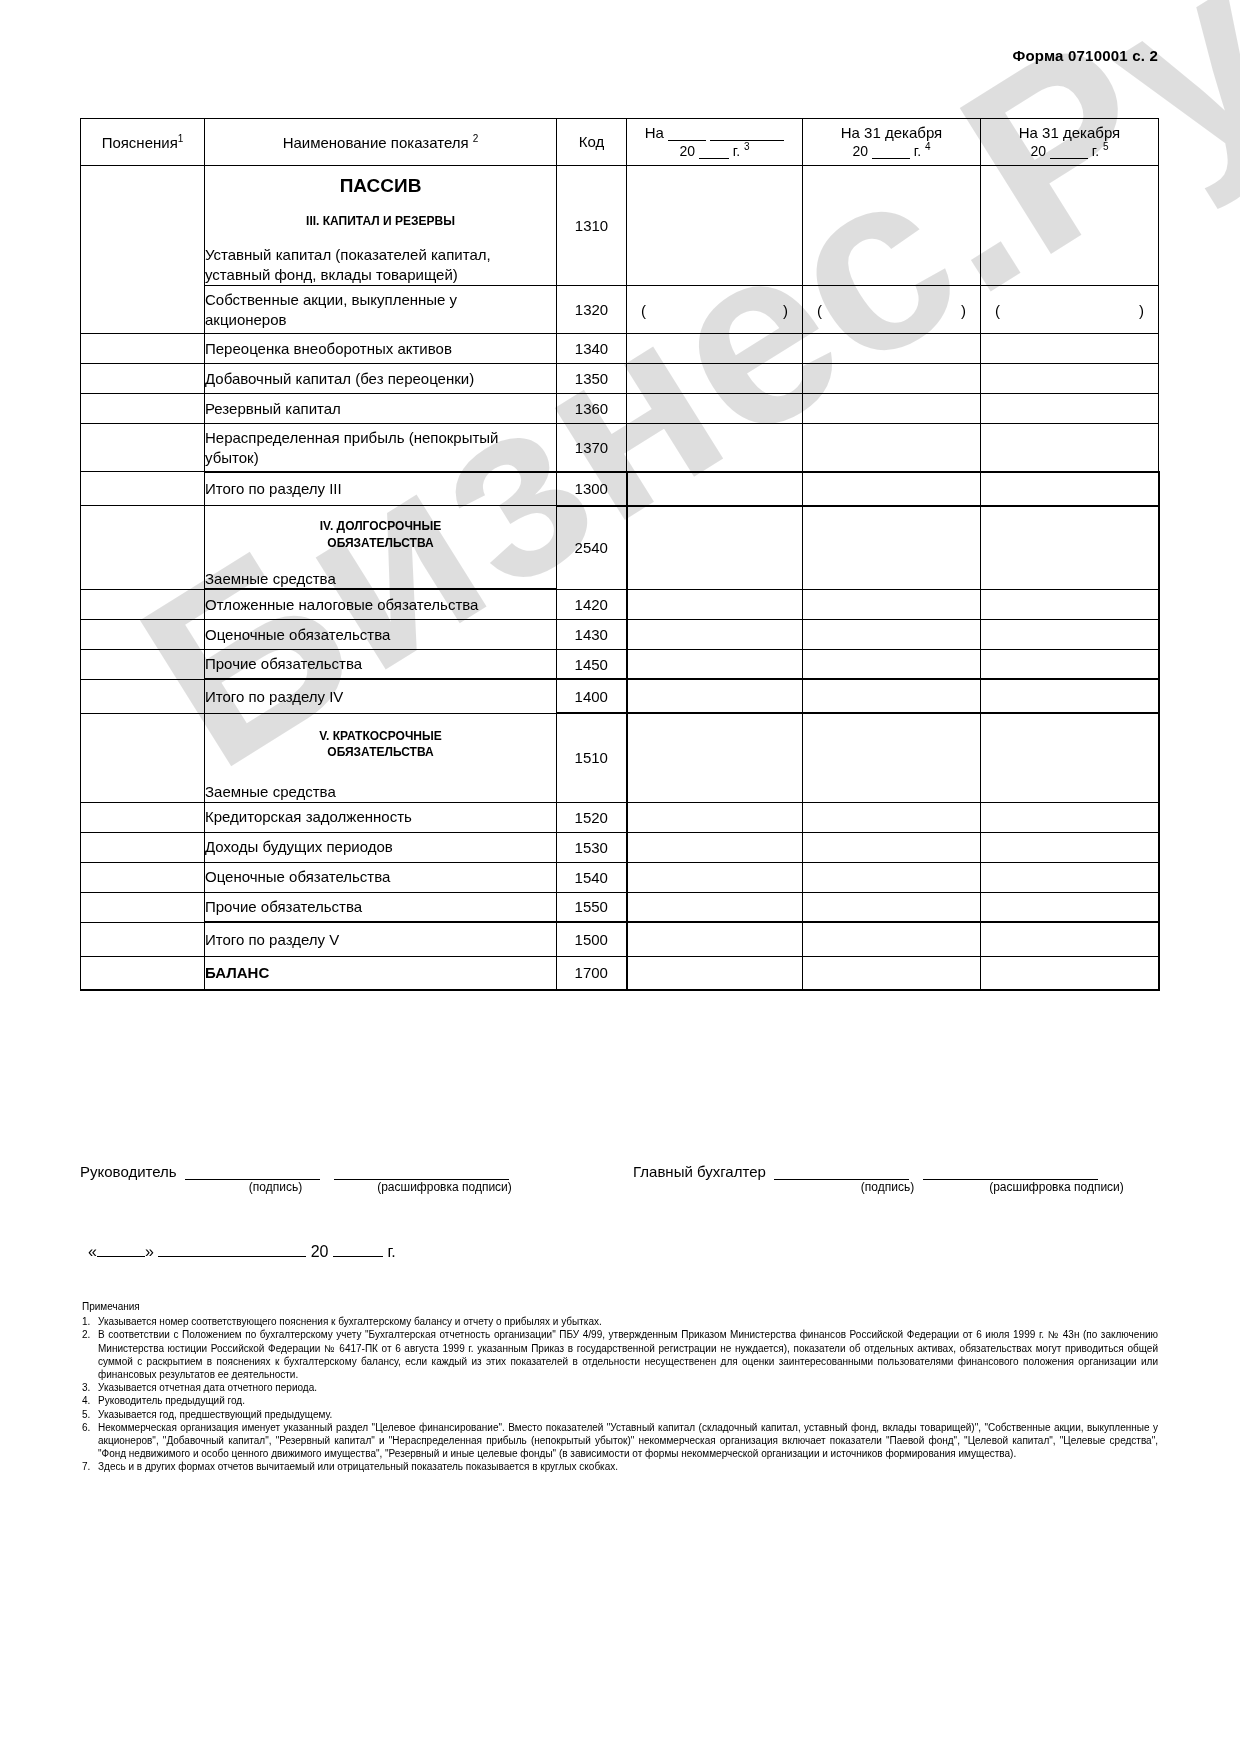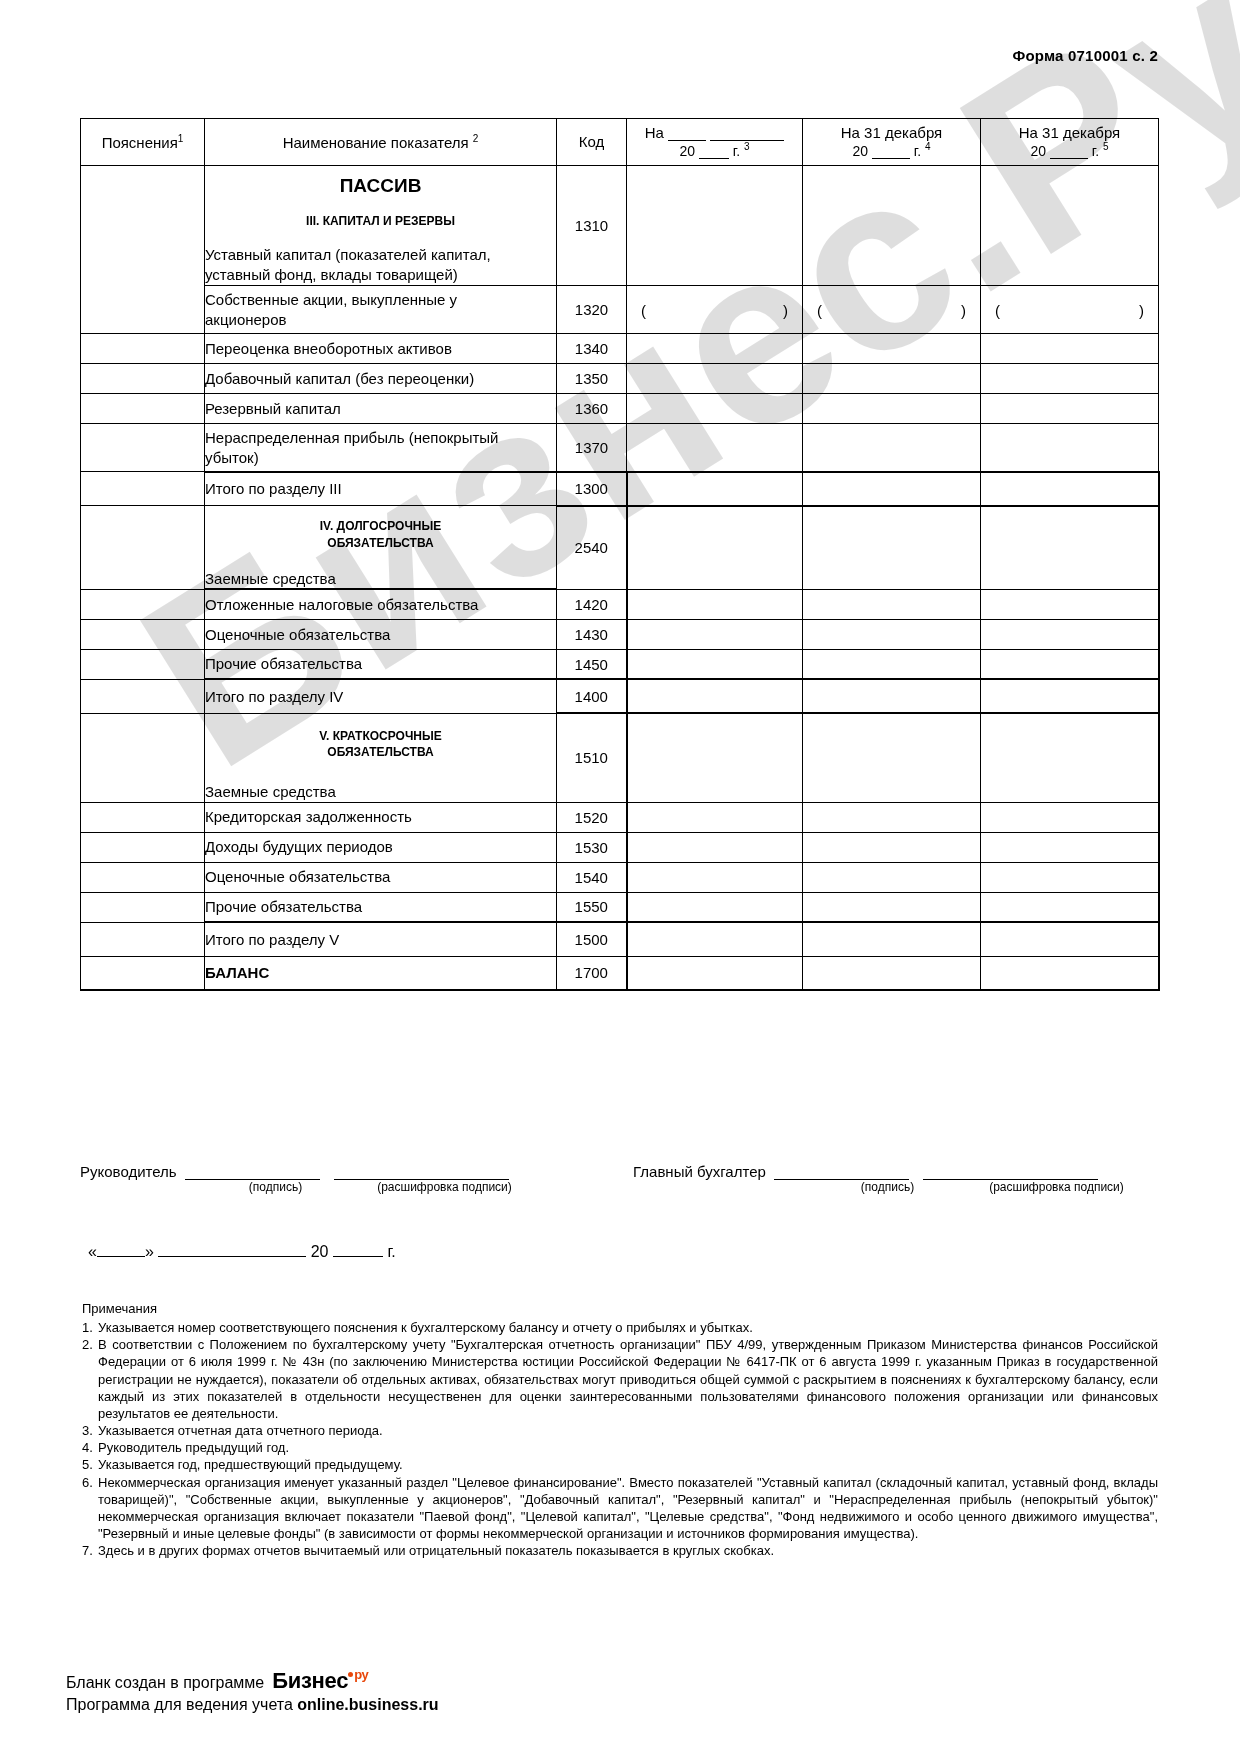--- a/index.html
+++ b/index.html
@@ -186,21 +186,21 @@
   .date-line .u1 { display:inline-block; border-bottom:1px solid #000; width:48px; }
   .date-line .u2 { display:inline-block; border-bottom:1px solid #000; width:148px; }
   .date-line .u3 { display:inline-block; border-bottom:1px solid #000; width:50px; }
 
   
   .notes {
     position: absolute;
     left: 82px;
     top: 1300px;
     width: 1076px;
-    font-size: 13px;
+    font-size: 10px;
     line-height: 1.32;
     text-align: justify;
     z-index: 10;
   }
   .notes-title { margin-bottom: 2px; }
   .note {
     display: flex;
     margin-bottom: 0px;
   }
   .note-num { width: 16px; flex: 0 0 16px; }
@@ -557,26 +557,14 @@
     <div class="note">
       <span class="note-num">6.</span>
       <span class="note-body">Некоммерческая организация именует указанный раздел "Целевое финансирование". Вместо показателей "Уставный капитал (складочный капитал, уставный фонд, вклады товарищей)", "Собственные акции, выкупленные у акционеров", "Добавочный капитал", "Резервный капитал" и "Нераспределенная прибыль (непокрытый убыток)" некоммерческая организация включает показатели "Паевой фонд", "Целевой капитал", "Целевые средства", "Фонд недвижимого и особо ценного движимого имущества", "Резервный и иные целевые фонды" (в зависимости от формы некоммерческой организации и источников формирования имущества).</span>
     </div>
     <div class="note">
       <span class="note-num">7.</span>
       <span class="note-body">Здесь и в других формах отчетов вычитаемый или отрицательный показатель показывается в круглых скобках.</span>
     </div>
   </div>
 
-  <div class="footer">
-    <div class="l1">
-      <span>Бланк создан в программе</span>
-      <span class="brand">
-        <span>Бизнес</span><span class="dot"></span><span class="ru">ру</span>
-      </span>
-    </div>
-    <div class="l2">
-      <span>Программа для ведения учета</span>
-      <span class="site">online.business.ru</span>
-    </div>
-  </div>
 
 </div>
 
 </body></html>

